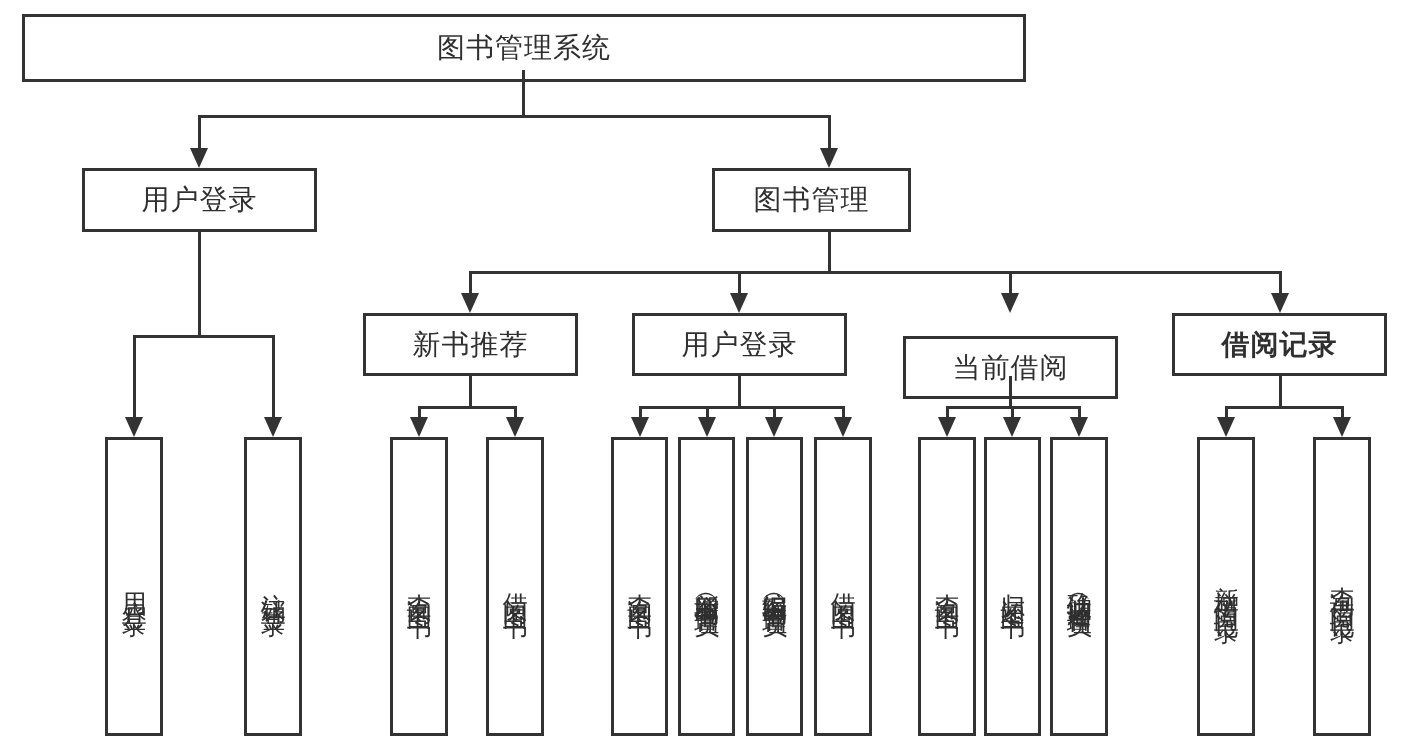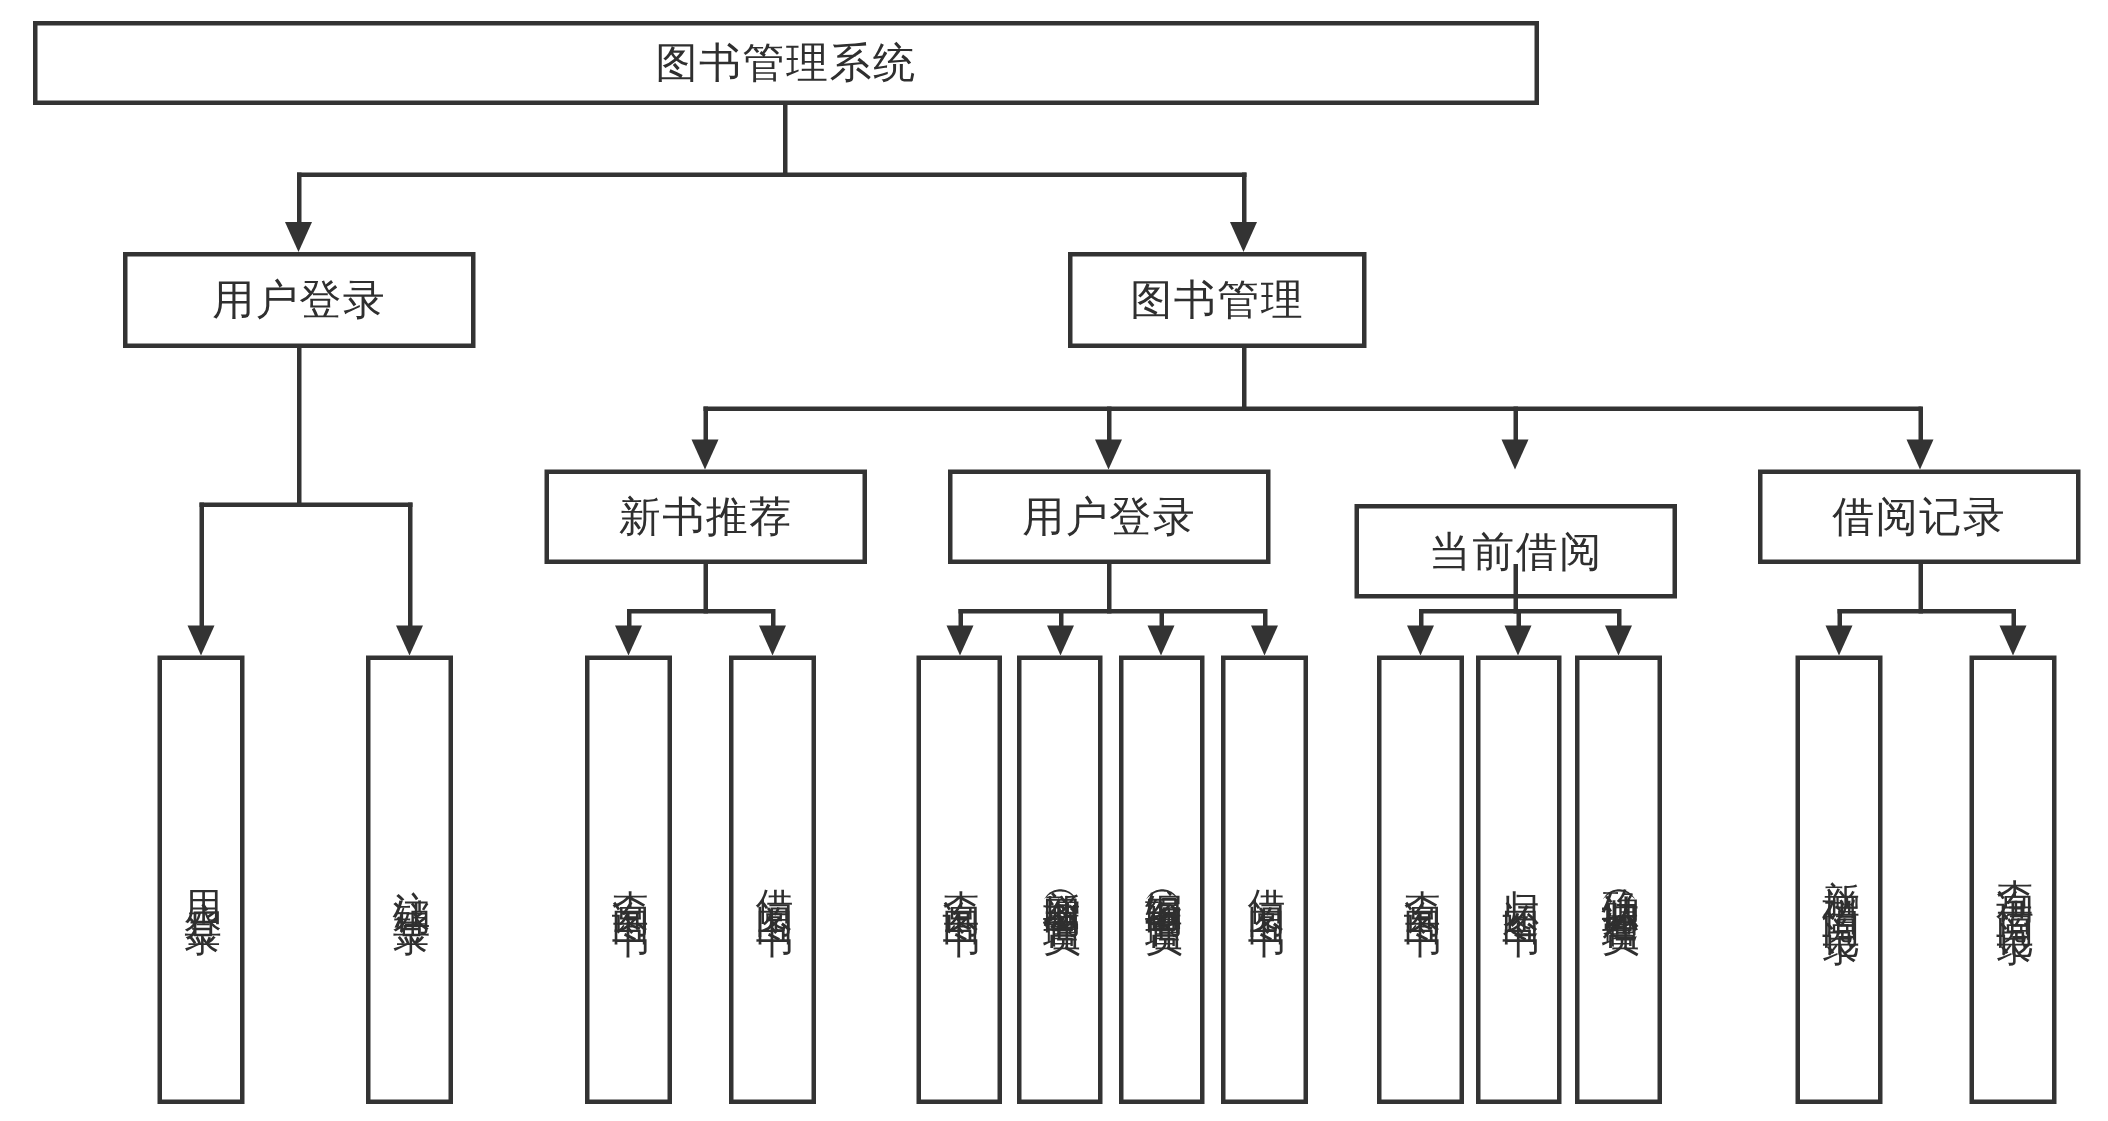--- a/index.html
+++ b/index.html
@@ -70,21 +70,21 @@
     font-size: 21px;
     color: var(--watermark);
     white-space: nowrap;
   }
 </style>
 </head>
 <body>
 
 <div class="stage">
 
-  <div class="node h" style="left:22px; top:14px; width:1004px; height:56px;">
+  <div class="node h" style="left:22px; top:14px; width:1004px; height:68px;">
     <span>图书管理系统</span>
   </div>
 
   <div class="vline" style="left:522px; top:70px; height:47px;"></div>
   <div class="hline" style="left:198px; top:115px; width:633px;"></div>
   <div class="vline" style="left:198px; top:115px; height:35px;"></div>
   <div class="arrow" style="left:199px; top:148px;"></div>
   <div class="vline" style="left:828px; top:115px; height:35px;"></div>
   <div class="arrow" style="left:829px; top:148px;"></div>
 
@@ -115,21 +115,21 @@
 
   <div class="node h" style="left:363px; top:313px; width:215px; height:63px;">
     <span>新书推荐</span>
   </div>
   <div class="node h" style="left:632px; top:313px; width:215px; height:63px;">
     <span>用户登录</span>
   </div>
   <div class="node h" style="left:903px; top:313px; width:215px; height:63px;margin-top:23px;">
     <span>当前借阅</span>
   </div>
-  <div class="node h" style="left:1172px; top:313px; width:215px; height:63px;">
+  <div class="node h" style="left:1172px; top:313px; width:215px; height:63px;font-weight:bold;">
     <span>借阅记录</span>
   </div>
 
   <div class="vline" style="left:469px; top:376px; height:33px;"></div>
   <div class="hline" style="left:418px; top:406px; width:98px;"></div>
   <div class="vline" style="left:418px; top:406px; height:13px;"></div>
   <div class="arrow" style="left:419px; top:417px;"></div>
   <div class="vline" style="left:514px; top:406px; height:13px;"></div>
   <div class="arrow" style="left:515px; top:417px;"></div>
 

